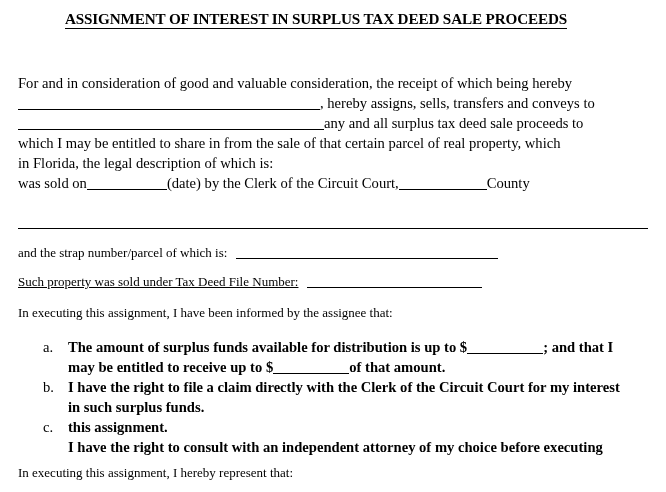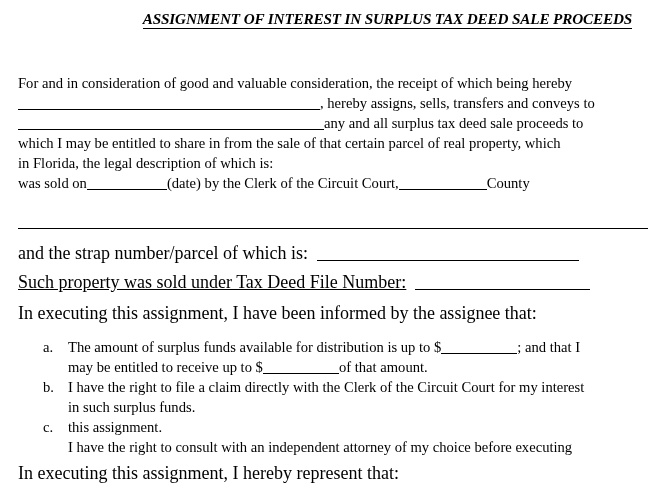--- a/index.html
+++ b/index.html
@@ -24,27 +24,26 @@
     height: 492px;
     background: #ffffff;
   }
 
   
   .doc-title {
     position: absolute;
     left: 0;
     top: 9px;
     width: 632px;
-    text-align: right;
+    text-align: center;
     font-size: 15.2px;
     font-weight: bold;
     letter-spacing: -0.15px;
     line-height: 19px;
     white-space: nowrap;
-    font-style: italic;
   }
   .doc-title span.t {
     border-bottom: 1.6px solid #000;
     padding-bottom: 1px;
   }
 
   
   .body-text {
     position: absolute;
     left: 18px;
@@ -74,21 +73,21 @@
     width: 630px;
     height: 0;
     border-top: 1.4px solid #000;
   }
   #rule-legal-description { top: 228px; }
 
   
   .form-line {
     position: absolute;
     left: 18px;
-    font-size: 18px;
+    font-size: 13px;
     line-height: 20px;
     white-space: nowrap;
   }
   #line-strap  { top: 243px; }
   #line-file   { top: 272px; text-decoration: underline; }
   #line-informed { top: 303px; }
   #line-represent { top: 463px; }
 
   
   .list {
@@ -107,21 +106,21 @@
   .li .marker {
     position: absolute;
     left: 25px;
     top: 0;
     width: 18px;
     text-align: left;
   }
   .li .ltext {
     display: block;
   }
-  .li .ltext .row { display: block; white-space: nowrap; }
+  .li .ltext .row { display: block; white-space: nowrap; font-weight: bold; }
 </style>
 </head>
 <body>
 
 <div class="page">
 
   <div class="doc-title">
     <span class="t">ASSIGNMENT OF INTEREST IN SURPLUS TAX DEED SALE PROCEEDS</span>
   </div>
 

